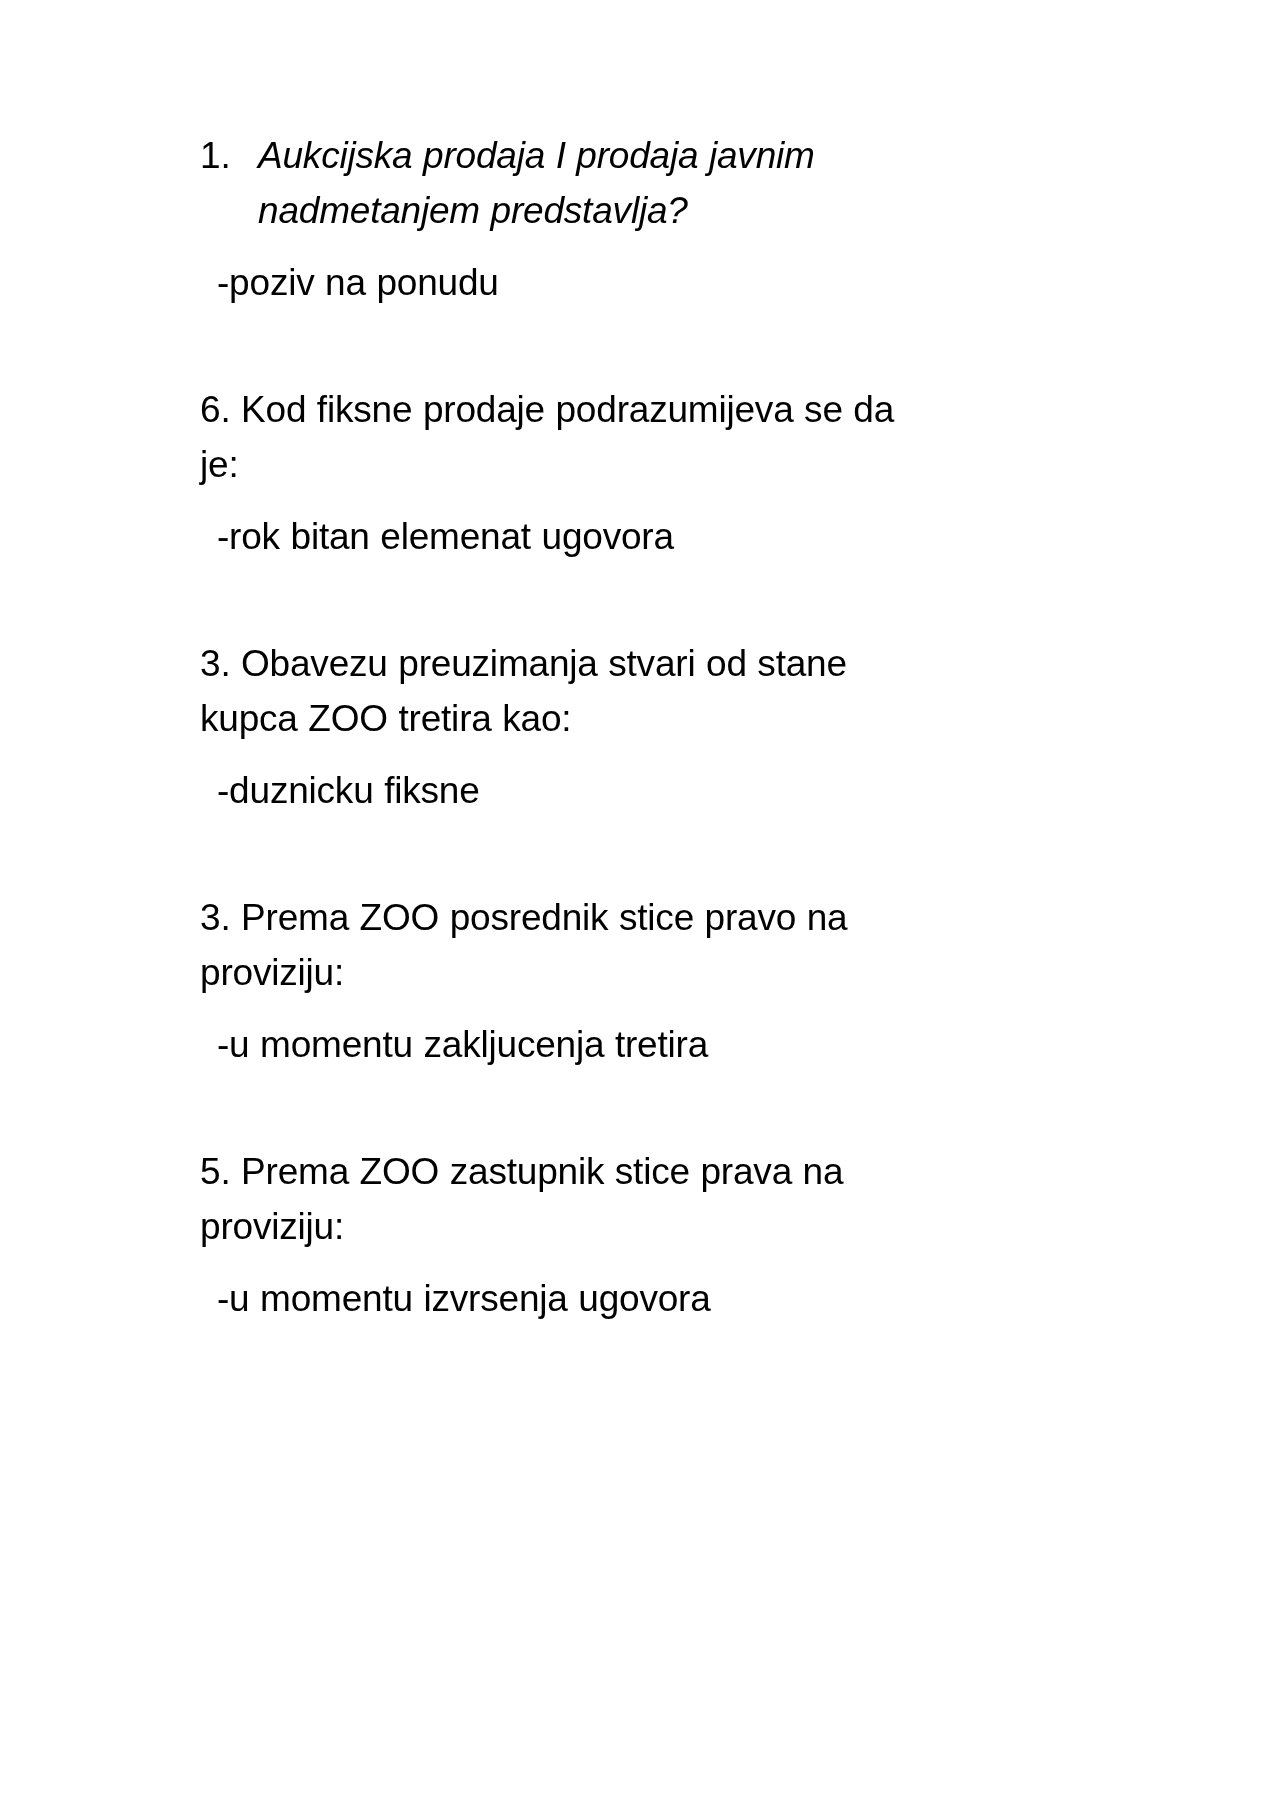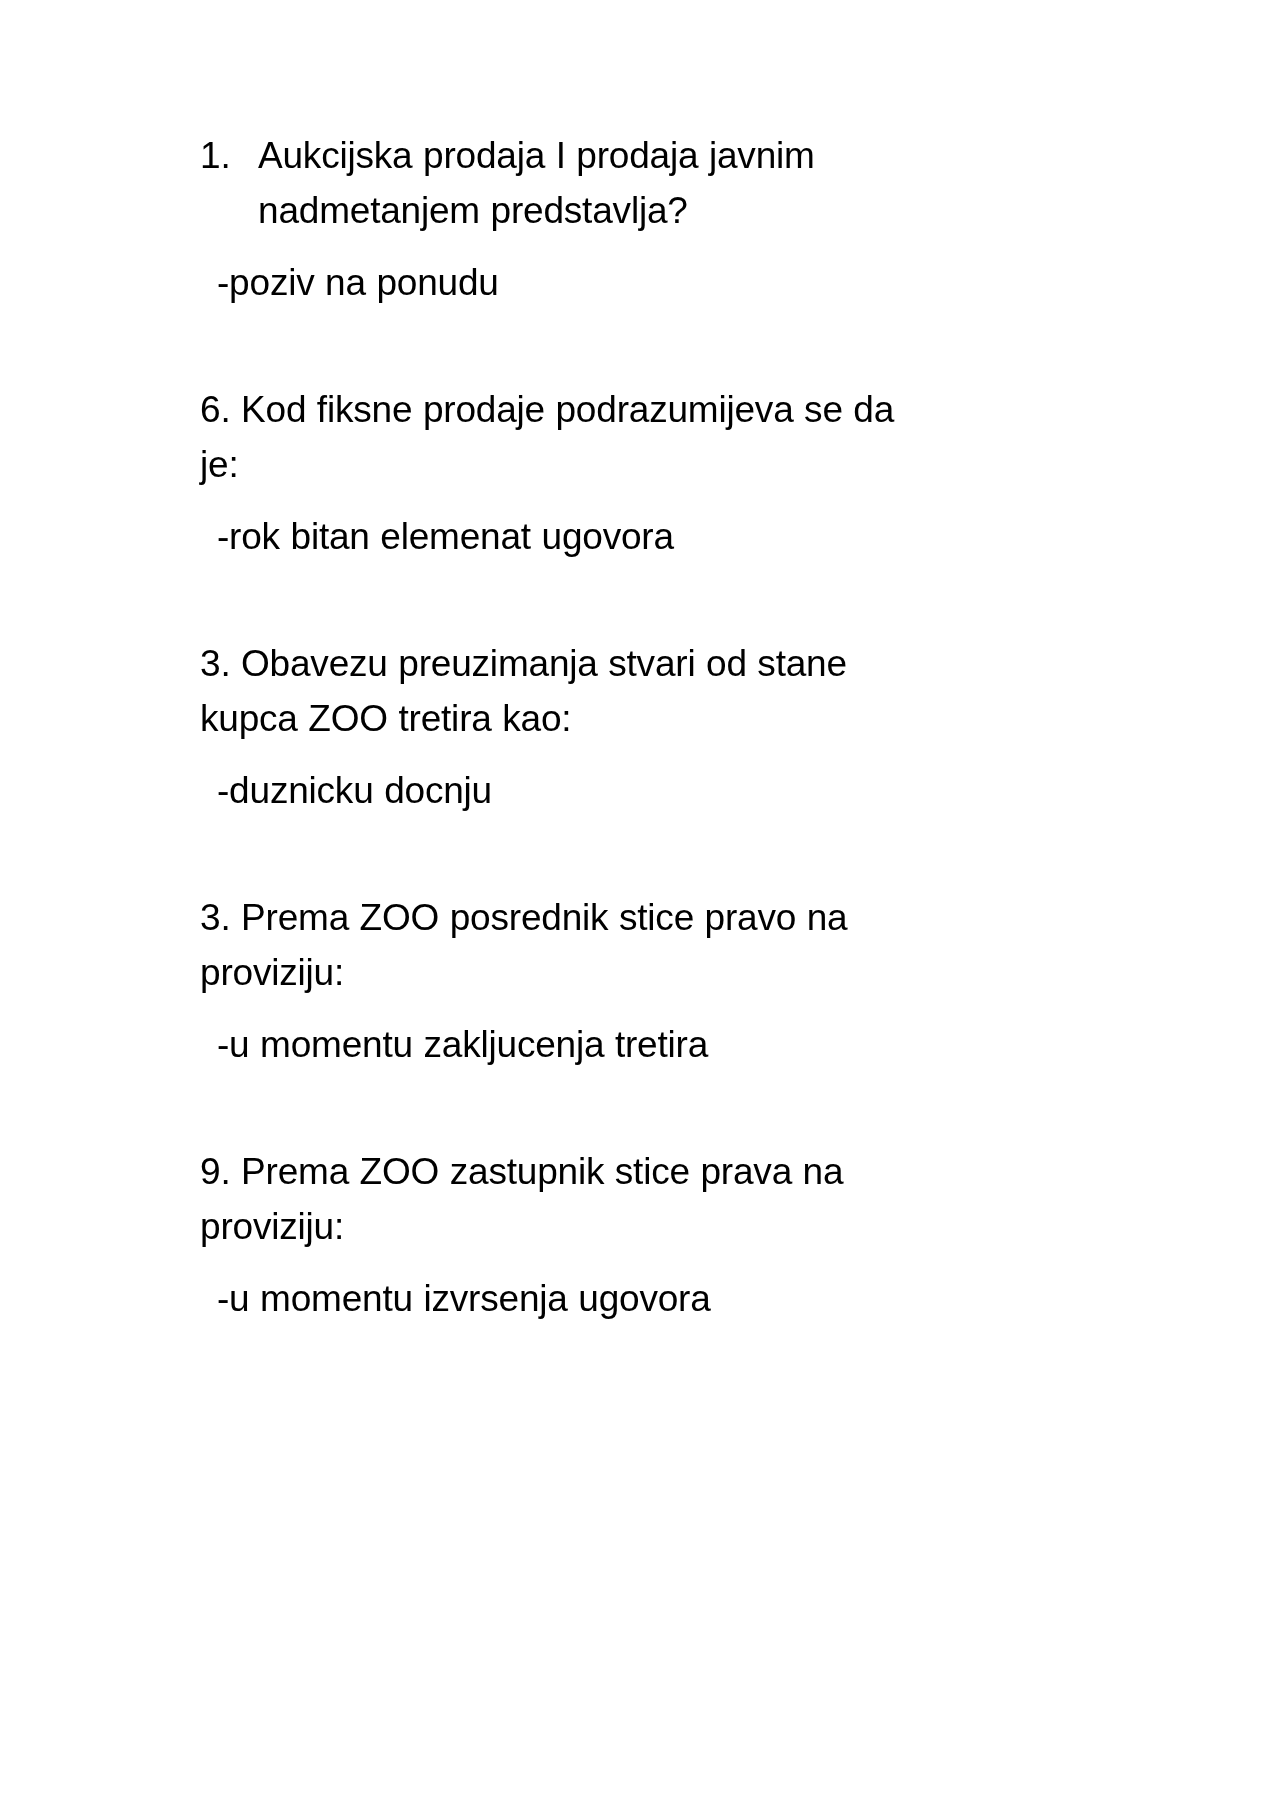--- a/index.html
+++ b/index.html
@@ -38,20 +38,21 @@
     margin: 0;
   }
   .list-marker {
     flex: 0 0 auto;
     width: 58px;
     text-align: left;
   }
   .list-text {
     flex: 1 1 auto;
     max-width: 700px;
+    font-style: italic;
   }
 
   
   .line {
     margin: 0;
     white-space: pre-wrap;
   }
   .para {
     max-width: 790px;
   }
@@ -86,32 +87,32 @@
       <div class="line">je:</div>
     </div>
     <div class="line answer">-rok bitan elemenat ugovora</div>
 
     <div class="spacer"></div>
 
     <div class="para">
       <div class="line">3. Obavezu preuzimanja stvari od stane</div>
       <div class="line">kupca ZOO tretira kao:</div>
     </div>
-    <div class="line answer">-duznicku docnju</div>
+    <div class="line answer">-duznicku fiksne</div>
 
     <div class="spacer"></div>
 
     <div class="para">
       <div class="line">3. Prema ZOO posrednik stice pravo na</div>
       <div class="line">proviziju:</div>
     </div>
     <div class="line answer">-u momentu zakljucenja tretira</div>
 
     <div class="spacer"></div>
 
     <div class="para">
-      <div class="line">9. Prema ZOO zastupnik stice prava na</div>
+      <div class="line">5. Prema ZOO zastupnik stice prava na</div>
       <div class="line">proviziju:</div>
     </div>
     <div class="line answer">-u momentu izvrsenja ugovora</div>
 
   </div>
 </div>
 
 </body></html>

